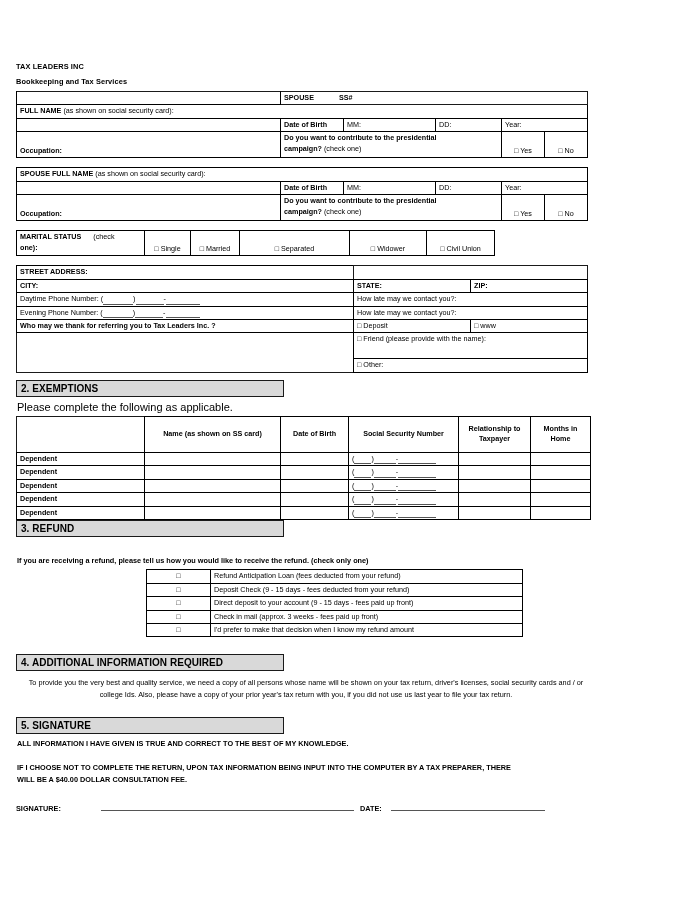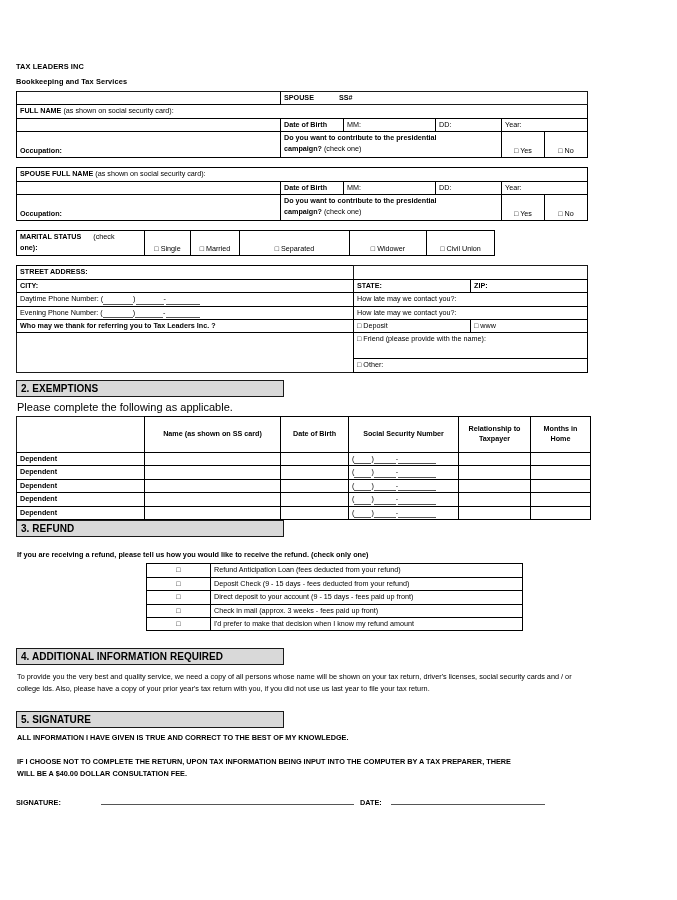--- a/index.html
+++ b/index.html
@@ -82,20 +82,21 @@
   .gap { height: 9px; }
   .note {
     font-size: 11px;
     margin: 4px 0 3px 1px;
   }
   .para {
     font-size: 7.3px;
     line-height: 1.62;
     width: 578px;
     margin: 6px 0 0 1px;
+    text-align: center;
   }
   .bold-line {
     font-weight: bold;
     font-size: 7.3px;
     line-height: 1.55;
     margin: 4px 0 0 1px;
   }
   .uline {
     display: inline-block;
     border-bottom: 1px solid #555;
@@ -329,21 +330,21 @@
       <td><span>(</span><span class="ph-line" style="width:17px"></span><span>)</span><span class="ph-line" style="width:22px"></span><span>-</span><span class="ph-line" style="width:38px"></span></td>
       <td>&nbsp;</td>
       <td>&nbsp;</td>
     </tr>
   </tbody>
       </table>
 
   <div style="">
     <div class="sec-hd" style="width:268px">3. REFUND</div>
   </div>
-  <div class="bold-line" style="margin-top:12px">If you are receiving a refund, please tell us how you would like to receive the refund. (check only one)</div>
+  <div class="bold-line" style="margin-top:18px">If you are receiving a refund, please tell us how you would like to receive the refund. (check only one)</div>
 
   <table class="fm outer" style="width:376px;margin-left:130px;margin-top:3px">
     <colgroup>
           <col style="width:64px">
           <col style="width:312px">
         </colgroup>
     <tbody>
           <tr>
       <td class="ctr cbx" style="height:13px;vertical-align:middle">□</td>
       <td style="vertical-align:middle">Refund Anticipation Loan (fees deducted from your refund)</td>

